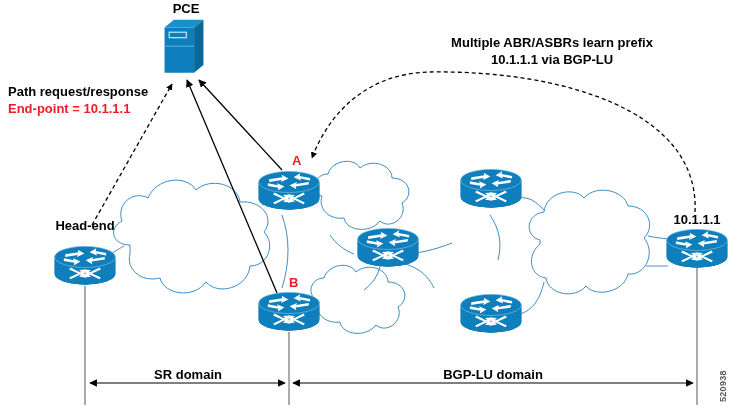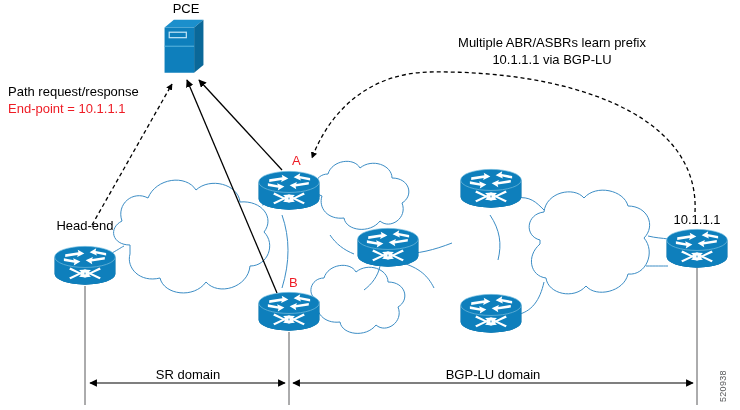--- a/index.html
+++ b/index.html
@@ -7,20 +7,21 @@
     padding: 0;
     background: #ffffff;
   }
   #canvas {
     position: relative;
     width: 732px;
     height: 410px;
     background: #ffffff;
     font-family: "Liberation Sans", sans-serif;
     overflow: hidden;
+    font-weight: bold;
   }
   svg#diagram {
     position: absolute;
     left: 0;
     top: 0;
     width: 740px;
     height: 410px;
   }
   .lbl {
     font-family: "Liberation Sans", sans-serif;

